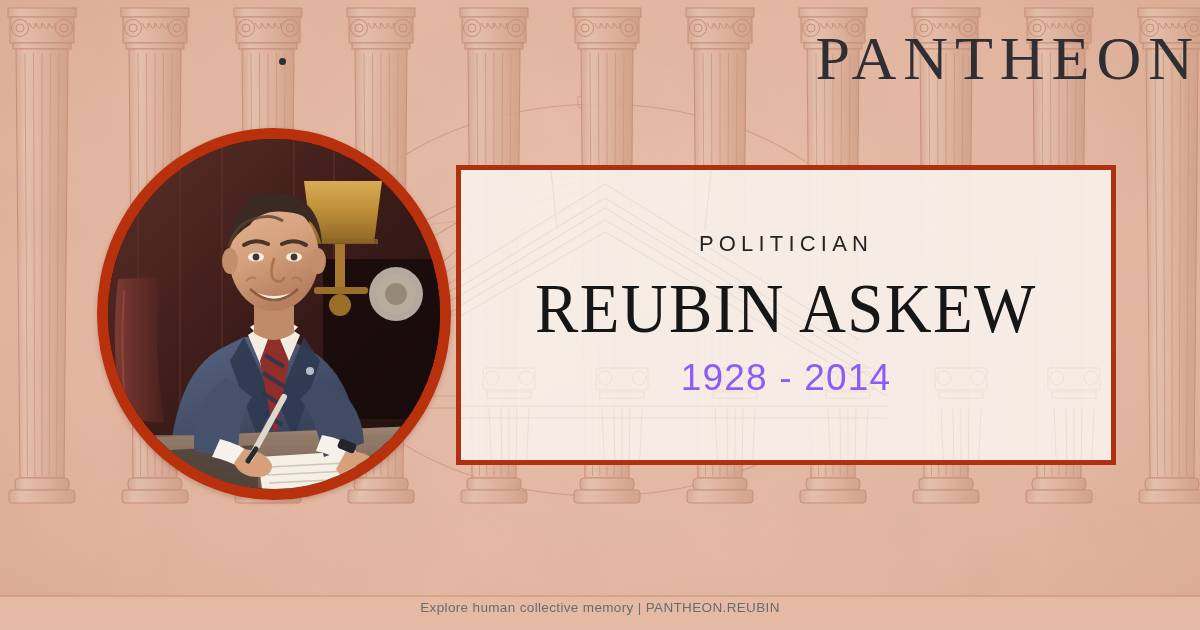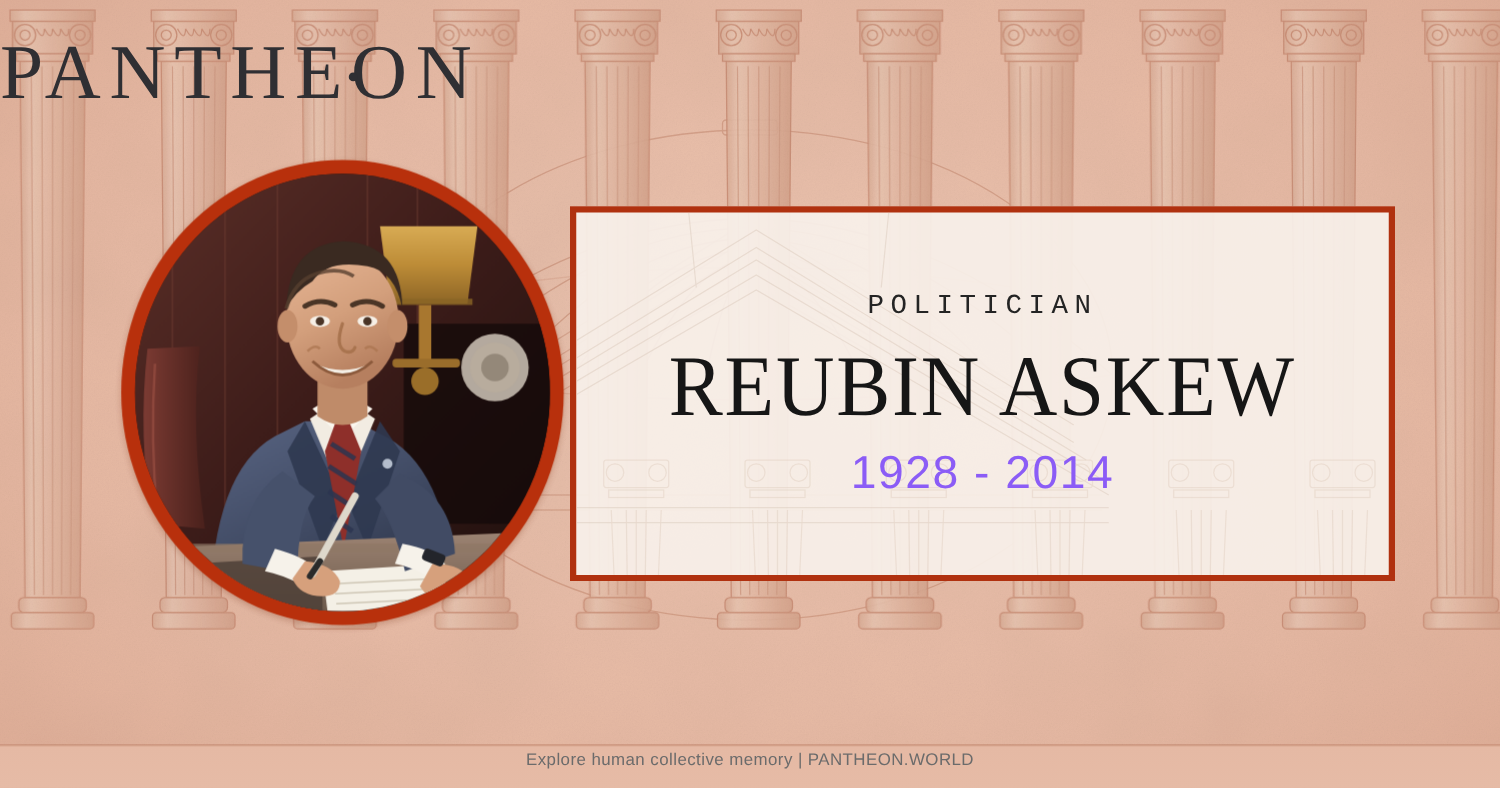--- a/index.html
+++ b/index.html
@@ -44,21 +44,21 @@
     text-align:center;
     font-size:13.5px;
     letter-spacing:.35px;
     color:#6b6b6b;
     font-family:"Liberation Sans", sans-serif;
   }
 
   
   #logo-wrap {
     position:absolute; top:26px; left:0; right:0;
-    text-align:left;
+    text-align:right;
     height:70px;
   }
   #logo-text {
     display:inline-block;
     position:relative;
     font-family:"Liberation Serif", serif;
     font-size:62px;
     line-height:64px;
     letter-spacing:7px;
     color:#2f2f33;
@@ -110,21 +110,21 @@
     align-items:center;
     justify-content:center;
     text-align:center;
   }
   #occupation {
     font-size:22px;
     letter-spacing:5.2px;
     color:#242424;
     font-weight:400;
     margin-bottom:14px;
-    font-family:Liberation Mono, monospace;
+    font-family:Liberation Sans, sans-serif;
   }
   #person-name {
     font-family:"Liberation Serif", serif;
     font-size:69px;
     line-height:76px;
     letter-spacing:1.5px;
     color:#161616;
     font-weight:400;
     transform:scaleX(.94);
     margin-bottom:10px;
@@ -448,15 +448,15 @@
     </svg>
 
     <div id="card-inner">
       <div id="occupation">POLITICIAN</div>
       <div id="person-name">REUBIN ASKEW</div>
       <div id="life-years">1928 - 2014</div>
     </div>
   </div>
 
   <div id="ground-strip"></div>
-  <div id="footer-text">Explore human collective memory | PANTHEON.WORLD</div>
+  <div id="footer-text">Explore human collective memory | PANTHEON.REUBIN</div>
 
 </div>
 
 </body></html>

